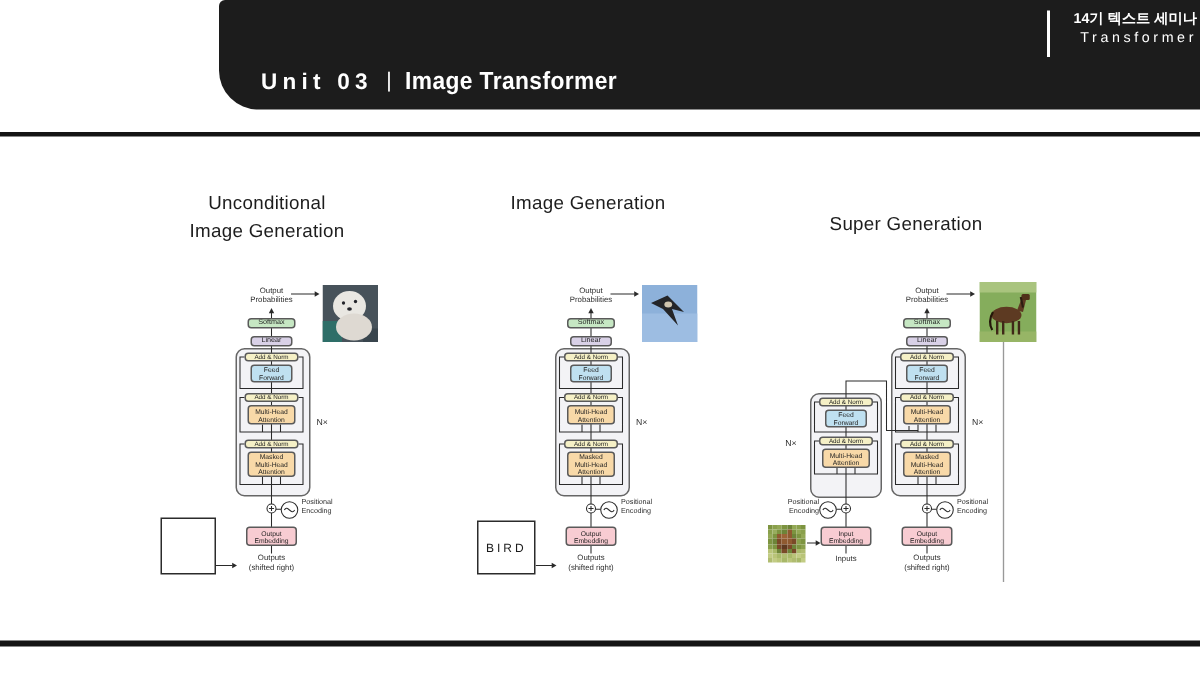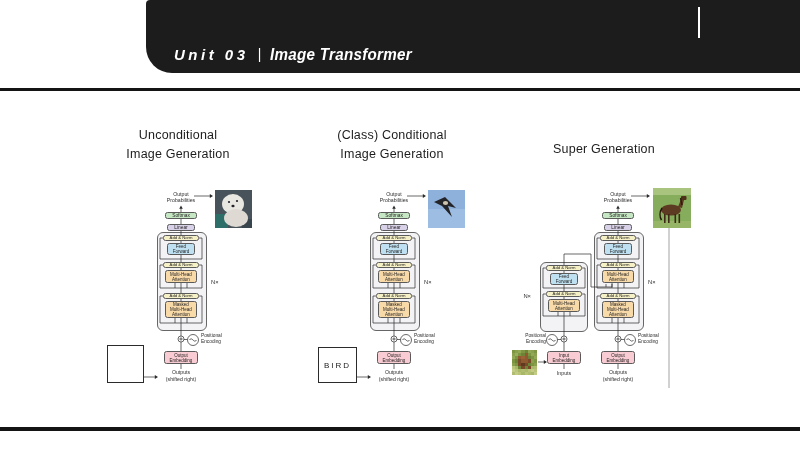--- a/index.html
+++ b/index.html
@@ -1,21 +1,21 @@
 <!DOCTYPE html>
 <html><head>
 <meta charset="utf-8">
 <style>
   html,body{margin:0;padding:0;background:#fff;}
   .slide{position:relative;width:800px;height:450px;background:#ffffff;overflow:hidden;
          font-family:"Liberation Sans",sans-serif;}
   
   .header{position:absolute;left:146px;top:0;width:654px;height:73px;background:#1c1c1c;
           border-radius:4px 0 0 26px;z-index:5;}
-  .unit-line{position:absolute;left:28px;top:45px;color:#ffffff;white-space:nowrap;font-style:italic;}
+  .unit-line{position:absolute;left:28px;top:45px;color:#ffffff;white-space:nowrap;}
   .unit-label{font-size:15px;letter-spacing:3.5px;font-weight:700;}
   .unit-sep{font-size:14px;padding:0 9px;font-weight:400;position:relative;top:-1px;}
   .unit-title{font-size:16.5px;font-weight:700;display:inline-block;transform:scaleX(.92);transform-origin:left center;letter-spacing:.3px;}
   .badge-divider{position:absolute;left:552px;top:7px;width:2px;height:31px;background:#ffffff;}
   .badge-text{position:absolute;left:556px;top:7px;width:96px;text-align:right;color:#ffffff;}
   .badge-l1{display:block;font-size:9.5px;font-weight:700;line-height:12px;}
   .badge-l2{display:block;font-size:9.5px;letter-spacing:2.4px;line-height:13px;}
   .hr-top{position:absolute;left:0;top:88px;width:800px;height:3px;background:#141414;}
   .hr-bottom{position:absolute;left:0;top:427px;width:800px;height:4px;background:#141414;}
   
@@ -41,30 +41,33 @@
 </head>
 <body>
 
 <div class="slide">
 
   <div class="header">
     <div class="unit-line">
       <span class="unit-label">Unit 03</span><span class="unit-sep">|</span><span class="unit-title">Image Transformer</span>
     </div>
     <div class="badge-divider"></div>
+    <div class="badge-text">
+      <span class="badge-l1">14기 텍스트 세미나</span>
+      <span class="badge-l2">Transformer</span>
+    </div>
   </div>
   <div class="hr-top"></div>
   <div class="hr-bottom"></div>
 
   <div class="d-title" style="left:88px;top:126px;">
     <span>Unconditional</span>
     <span>Image Generation</span>
   </div>
   <div class="d-title" style="left:302px;top:126px;">
-    <span>(Class) Conditional</span>
     <span>Image Generation</span>
   </div>
   <div class="d-title" style="left:514px;top:140px;">
     <span>Super Generation</span>
   </div>
 
 <div class="dcontainer" style="position: absolute; left: 157px; top: 232px; width: 50px; height: 99px;"></div>
     <div class="dbox" style="position: absolute; left: 165px; top: 212px; width: 32px; height: 7px; background: rgb(198, 231, 195);">
       <span style="display: block; font-size: 4.8px; line-height: 5px;">Softmax</span>
     </div>

